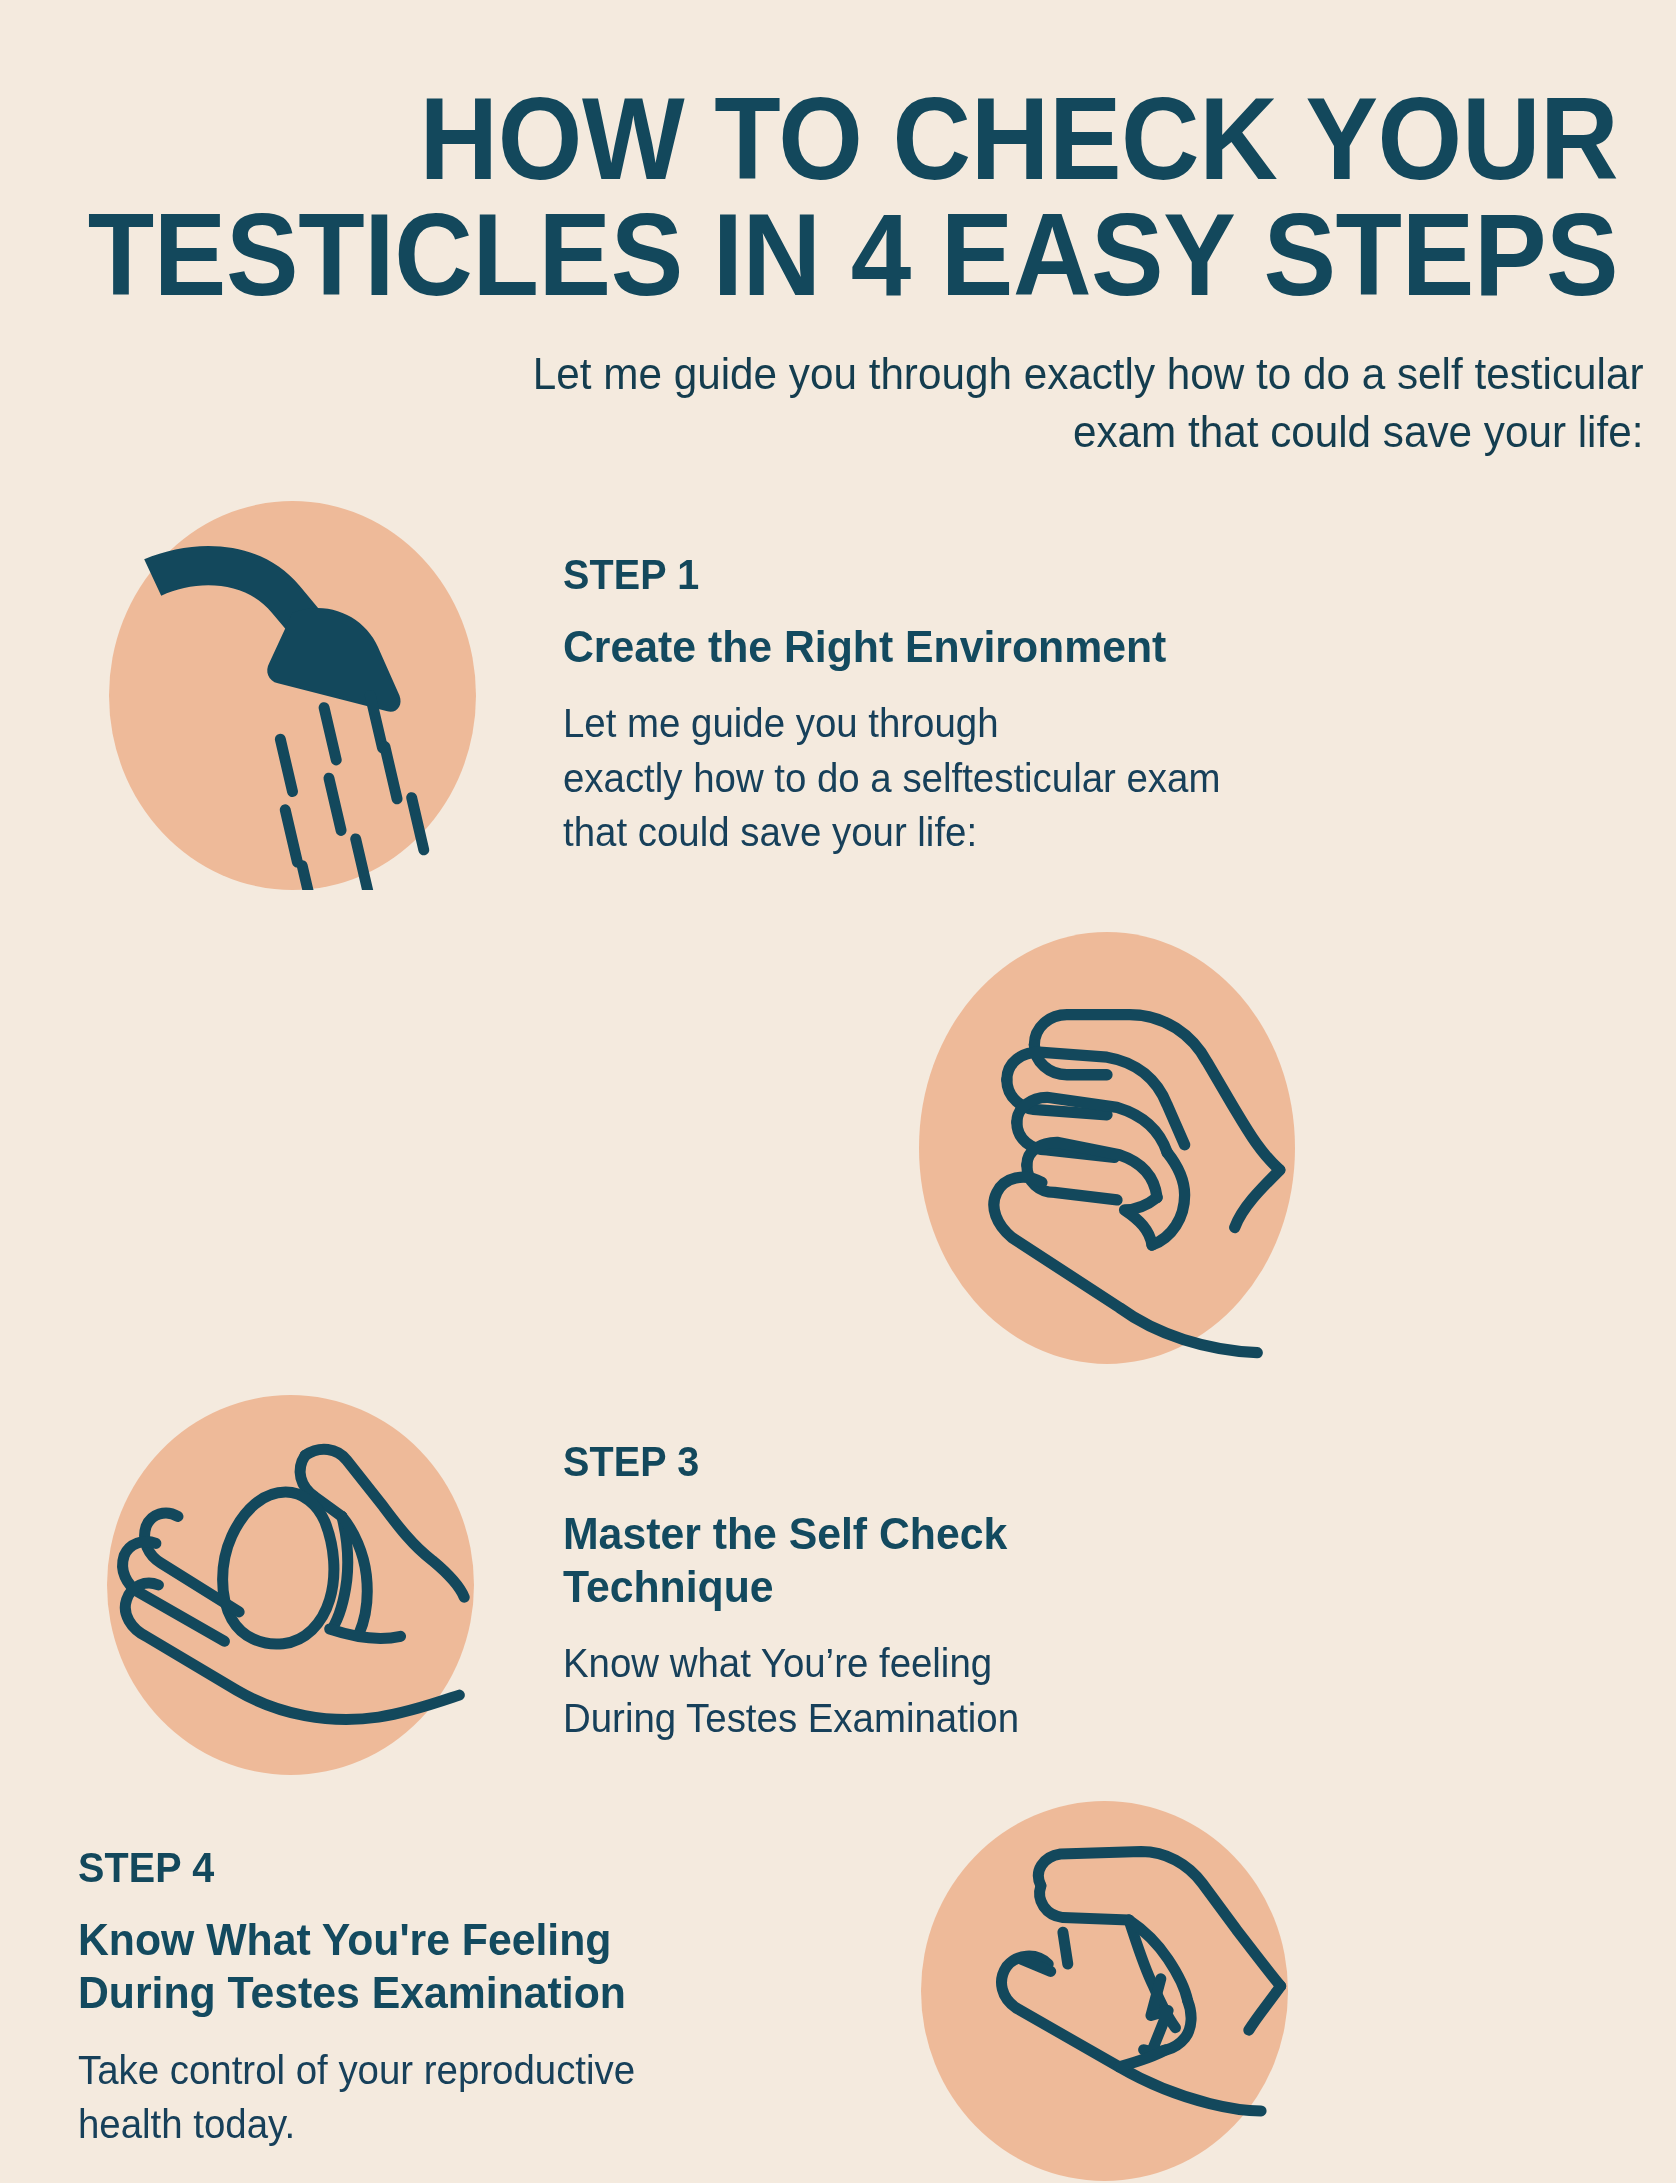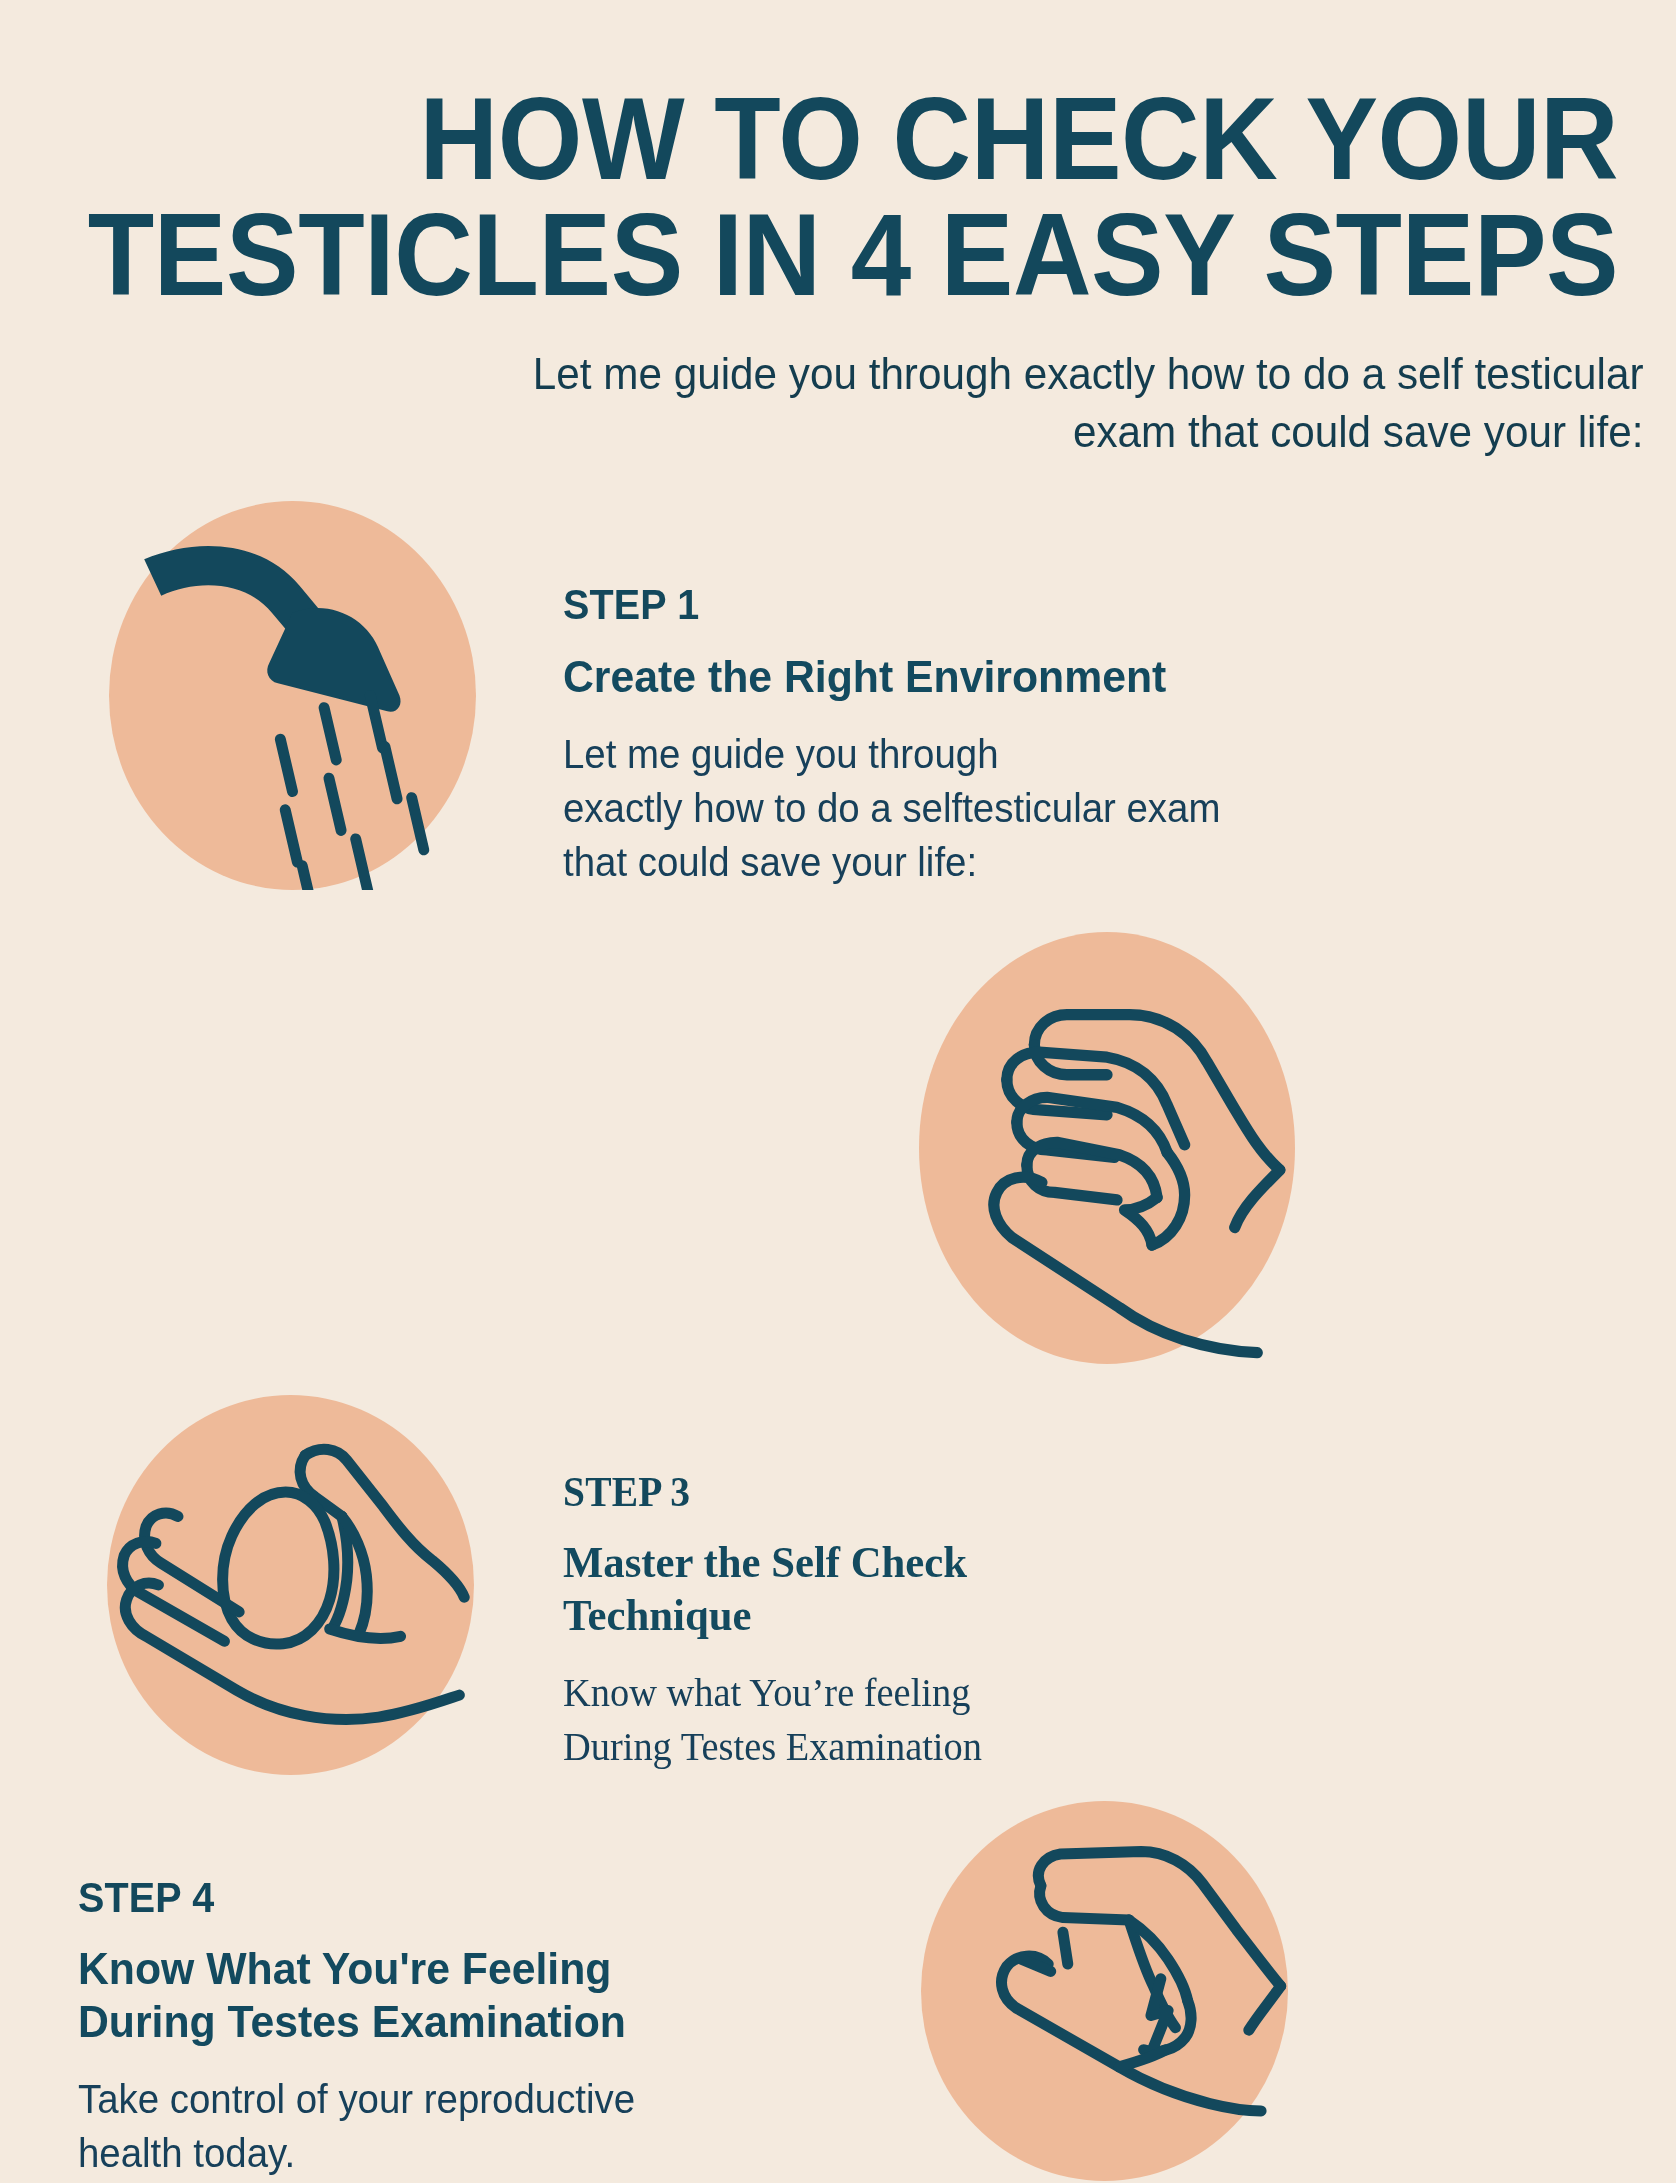--- a/index.html
+++ b/index.html
@@ -42,21 +42,21 @@
     transform: scaleX(0.96);
     transform-origin: center top;
   }
   .subhead .sh-line { display:block; }
 
   
   .steps { margin-top: 40px; }
 
   .step {
     display: flex;
-    align-items: flex-end;
+    align-items: center;
     width: 1397px;
   }
   .step.icon-left  { flex-direction: row; }
   .step.icon-right { flex-direction: row-reverse; }
 
   .icon-slot {
     flex: 0 0 auto;
     display: flex;
     justify-content: center;
   }
@@ -65,21 +65,21 @@
   
   .step-1 .icon-slot { width: 563px; padding-left: 22px; }
   .step-1 .text-slot { width: 1048px; padding-top: 23px; }
   
   .step-2 { margin-top: 42px; }
   .step-2 .icon-slot { width: 568px; padding-right: 13px; }
   .step-2 .text-slot { width: 952px; padding-left: 201px; padding-top: 24.5px; }
   
   .step-3 { margin-top: 31px; }
   .step-3 .icon-slot { width: 563px; padding-left: 17.5px; }
-  .step-3 .text-slot { width: 1048px; padding-top: 16.6px; font-family: Liberation Serif, serif; }
+  .step-3 .text-slot { width: 1048px; padding-top: 16.6px; }
   
   .step-4 { margin-top: 26px; }
   .step-4 .icon-slot { width: 568px; padding-right: 17.5px; }
   .step-4 .text-slot { width: 952px; padding-left: 201px; padding-top: 17.5px; }
 
   .circle {
     border-radius: 50%;
     background: #eeba99;
     position: relative;
     display: block;

